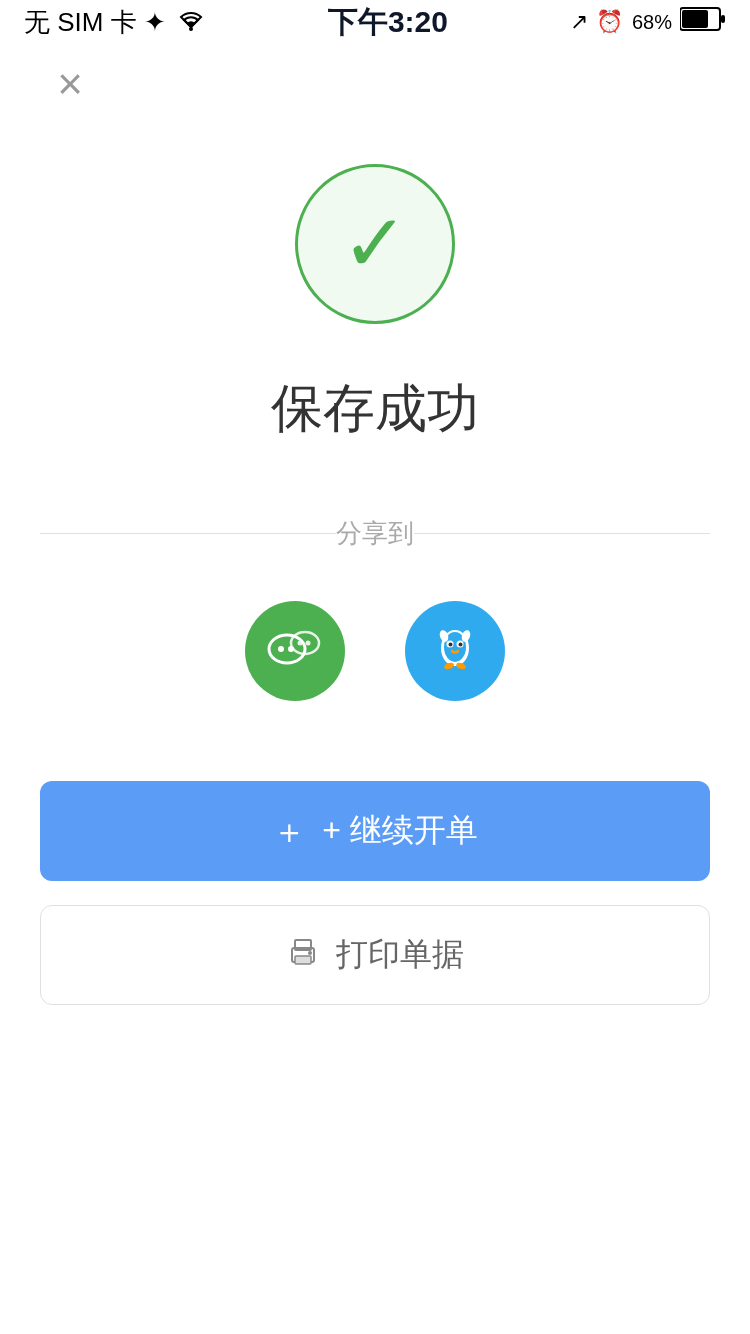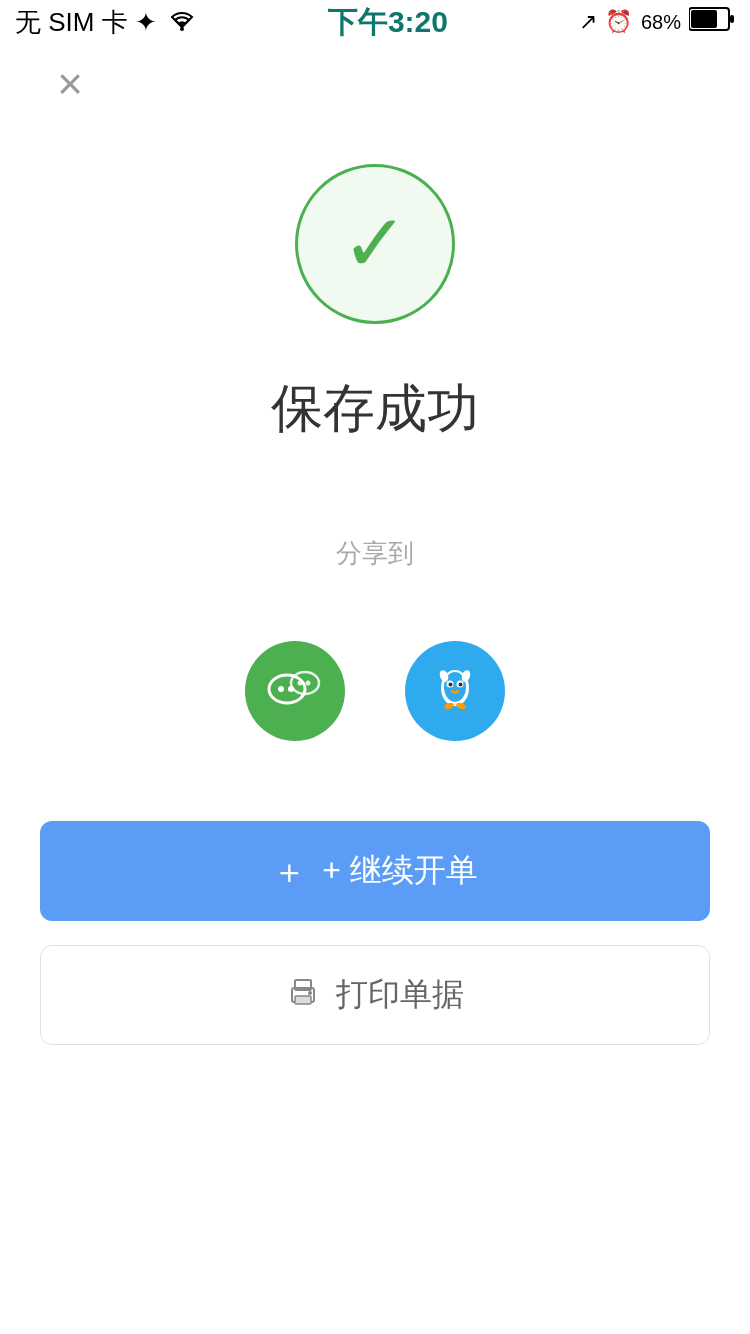--- a/index.html
+++ b/index.html
@@ -15,37 +15,37 @@
     }
 
     
     .status-bar {
       width: 100%;
       height: 44px;
       background: #ffffff;
       display: flex;
       align-items: center;
       justify-content: space-between;
-      padding: 0 15px;
+      padding: 0 24px;
       font-size: 26px;
       font-weight: 500;
     }
 
     .status-left {
       display: flex;
       align-items: center;
       gap: 10px;
       font-size: 26px;
       color: #000;
     }
 
     .status-center {
       font-size: 30px;
       font-weight: 600;
-      color: #0f766e;
+      color: #0f172a;
     }
 
     .status-right {
       display: flex;
       align-items: center;
       gap: 8px;
       font-size: 26px;
       color: #000;
     }
 
@@ -104,23 +104,21 @@
       font-weight: 500;
       color: #333;
       margin-bottom: 72px;
     }
 
     
     .share-divider {
       width: 100%;
       display: flex;
       align-items: center;
-      gap: 20px;
       margin-bottom: 50px;
-      flex-direction: column;
     }
 
     .divider-line {
       flex: 1;
       height: 1px;
       background: #e0e0e0;
     }
 
     .divider-label {
       font-size: 26px;

